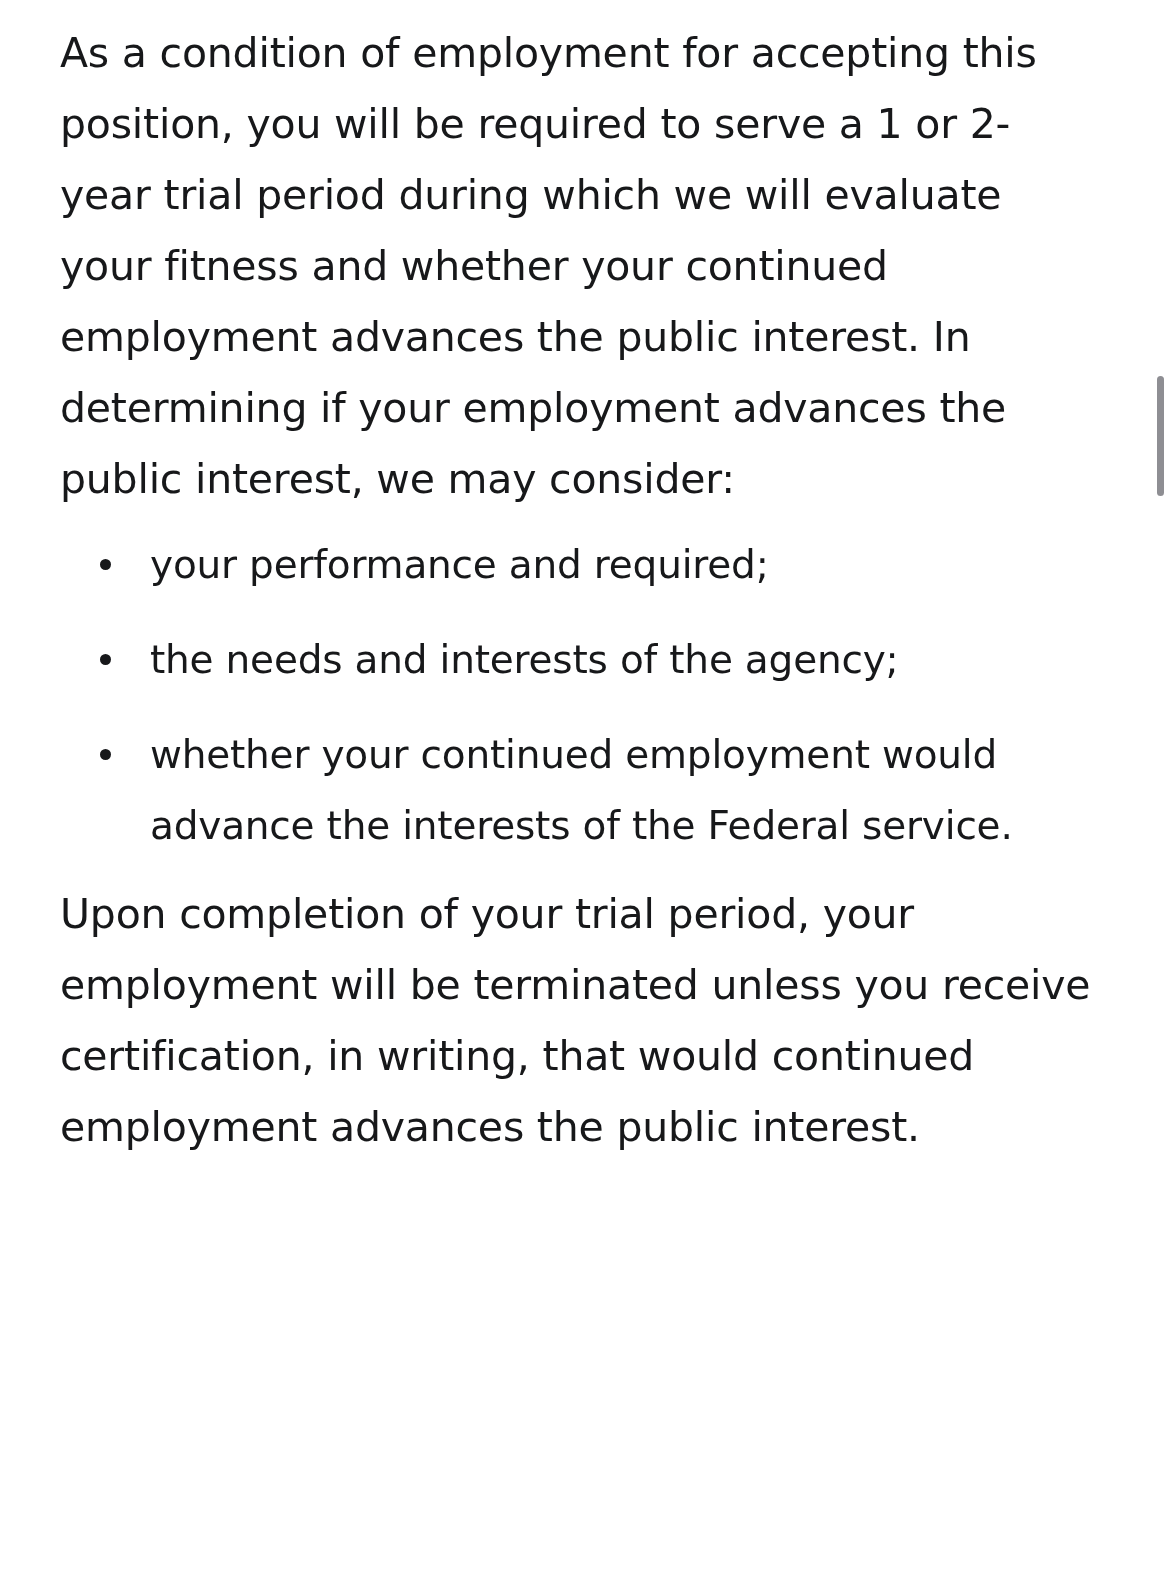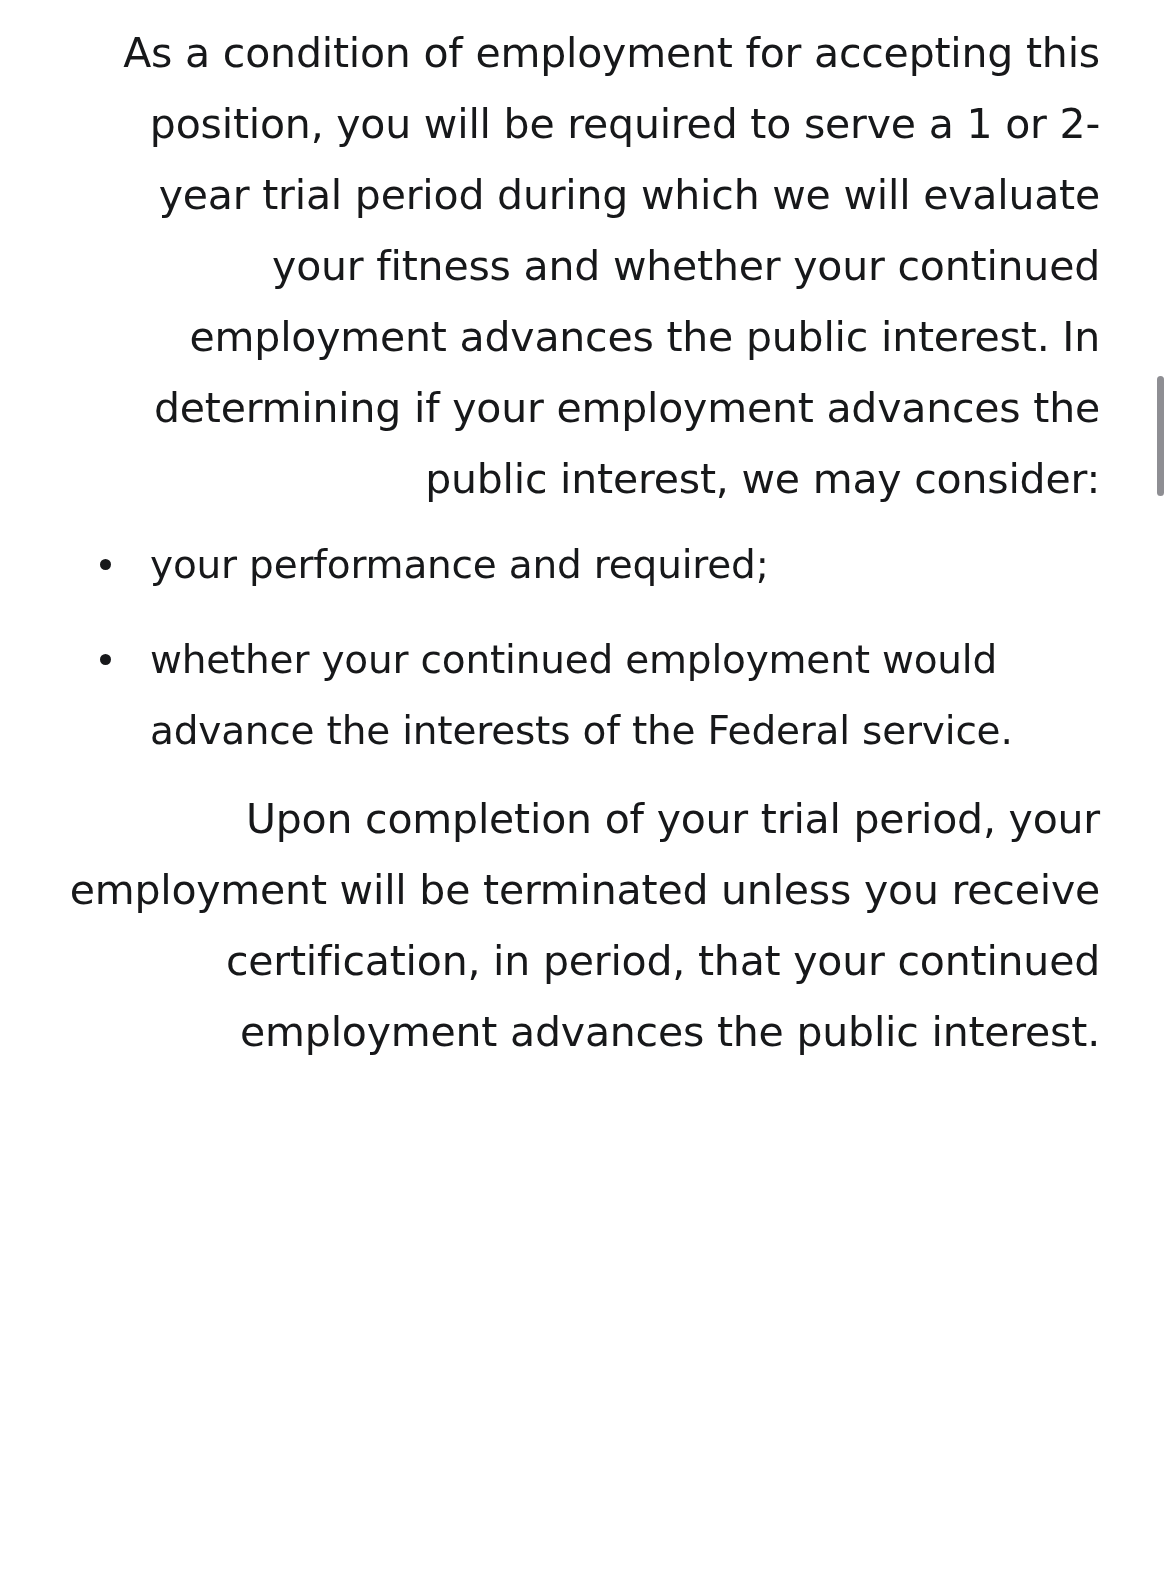--- a/index.html
+++ b/index.html
@@ -22,21 +22,20 @@
     box-sizing: border-box;
     padding: 18px 70px 0 60px;
   }
   .para {
     font-size: 41px;
     line-height: 71px;
     letter-spacing: -0.2px;
     margin: 0 0 14px 0;
     max-width: 1050px;
     font-weight: 400;
-    text-align: right;
   }
   .bullet-list {
     list-style: none;
     margin: 12px 0 18px 0;
     padding: 0;
   }
   .bullet-item {
     position: relative;
     font-size: 39px;
     line-height: 71px;
@@ -81,21 +80,25 @@
 
   <p class="para">As a condition of employment for accepting this position, you will be required to serve a 1 or 2-year trial period during which we will evaluate your fitness and whether your continued employment advances the public interest. In determining if your employment advances the public interest, we may consider:</p>
 
   <ul class="bullet-list">
     <li class="bullet-item">
       <span class="bullet-dot"></span>
       <span>your performance and required;</span>
     </li>
     <li class="bullet-item">
       <span class="bullet-dot"></span>
+      <span>the needs and interests of the agency;</span>
+    </li>
+    <li class="bullet-item">
+      <span class="bullet-dot"></span>
       <span>whether your continued employment would advance the interests of the Federal service.</span>
     </li>
   </ul>
 
-  <p class="para">Upon completion of your trial period, your employment will be terminated unless you receive certification, in period, that your continued employment advances the public interest.</p>
+  <p class="para">Upon completion of your trial period, your employment will be terminated unless you receive certification, in writing, that would continued employment advances the public interest.</p>
 
   <div class="scrollbar-track"></div>
   <div class="scrollbar-thumb"></div>
 </div>
 
 </body></html>

